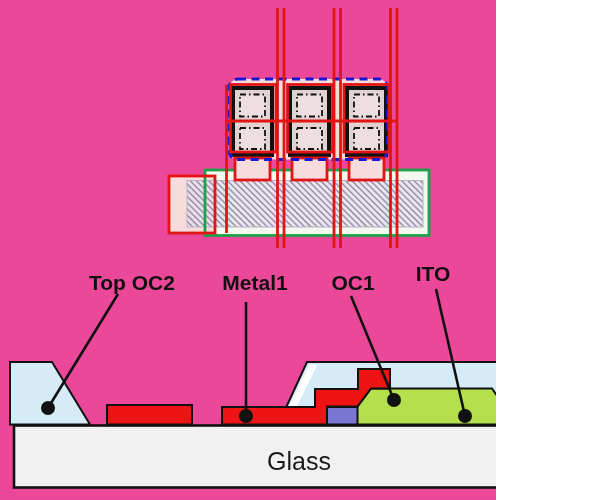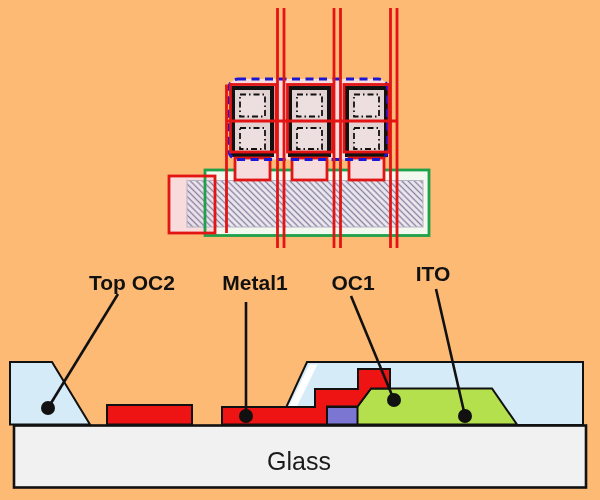--- a/index.html
+++ b/index.html
@@ -1,16 +1,16 @@
 <!DOCTYPE html>
 <html><head>
 <meta charset="utf-8">
 <style>
   html,body{margin:0;padding:0;background:#fff;}
-  #stage{position:relative;width:600px;height:500px;background:#fdba74;overflow:hidden;
+  #stage{position:relative;width:496px;height:500px;background:#ec4899;overflow:hidden;
          font-family:"Liberation Sans",sans-serif;}
   svg{display:block}
   
   .wire{stroke:#e21414;stroke-width:2.8;fill:none}
   .blk{stroke:#111111;stroke-width:4;fill:#e2d2d2}
   .inner-sq{stroke:#111111;stroke-width:1.8;fill:#eddfdf;stroke-dasharray:6 3 1.5 3}
   .pix-dash{stroke:#1a17d4;stroke-width:3;fill:none;stroke-dasharray:8 5.5}
   .green-outline{stroke:#1ea14b;stroke-width:2.8;fill:none}
   .red-outline{stroke:#e21414;stroke-width:2.8;fill:none}
   .hatchrect{stroke:#b7b1c4;stroke-width:1}

